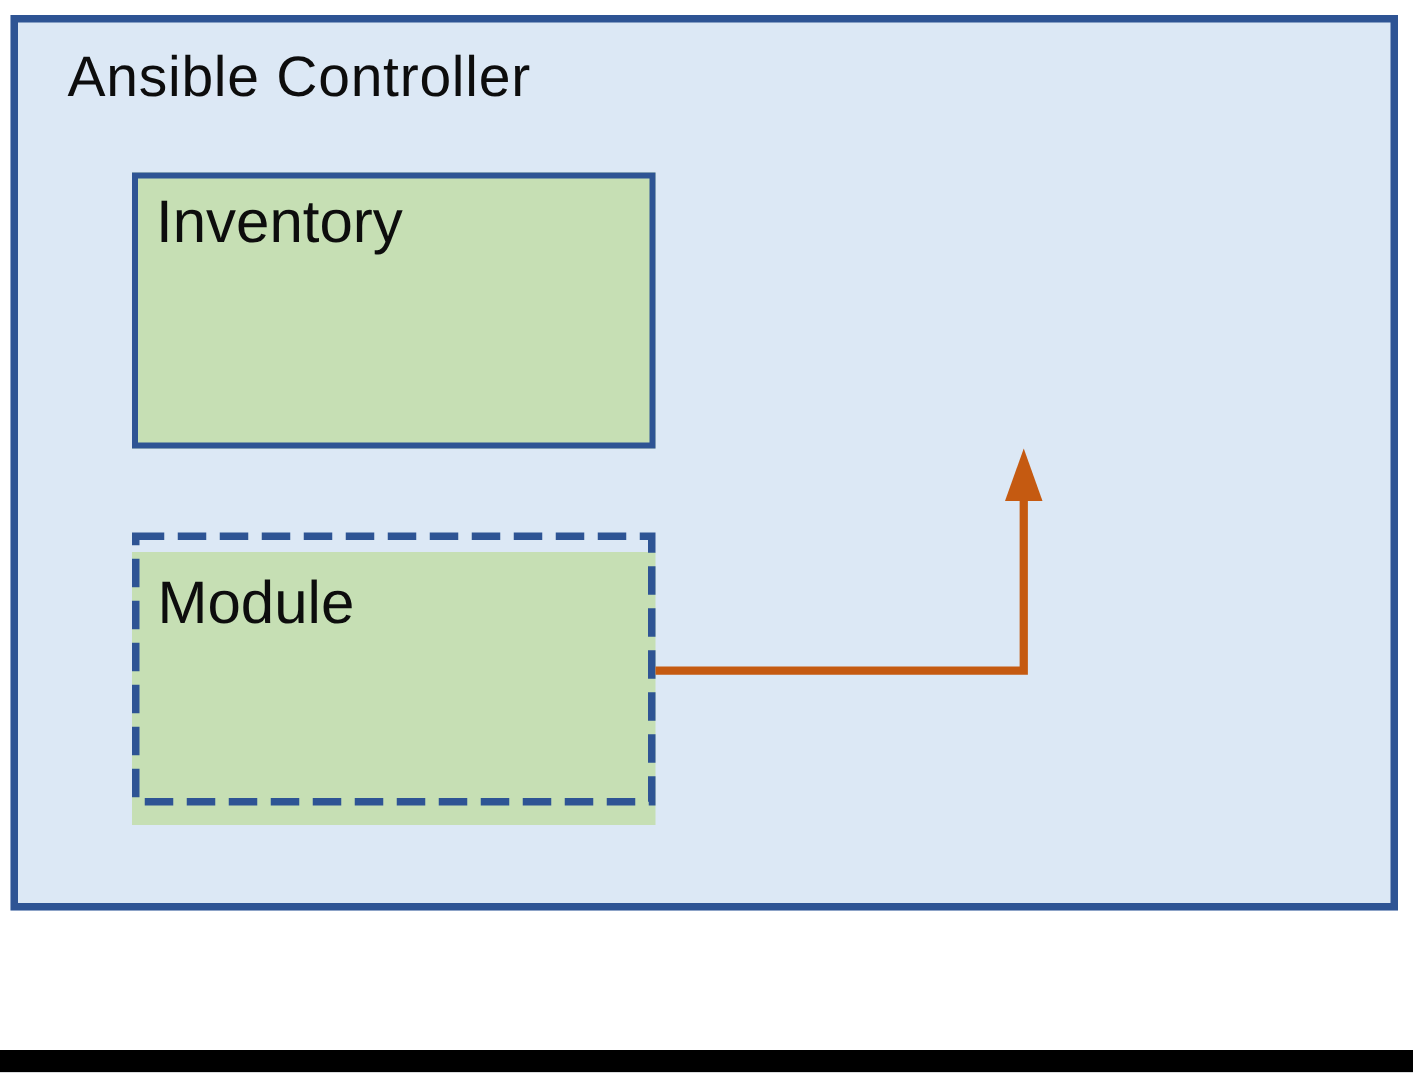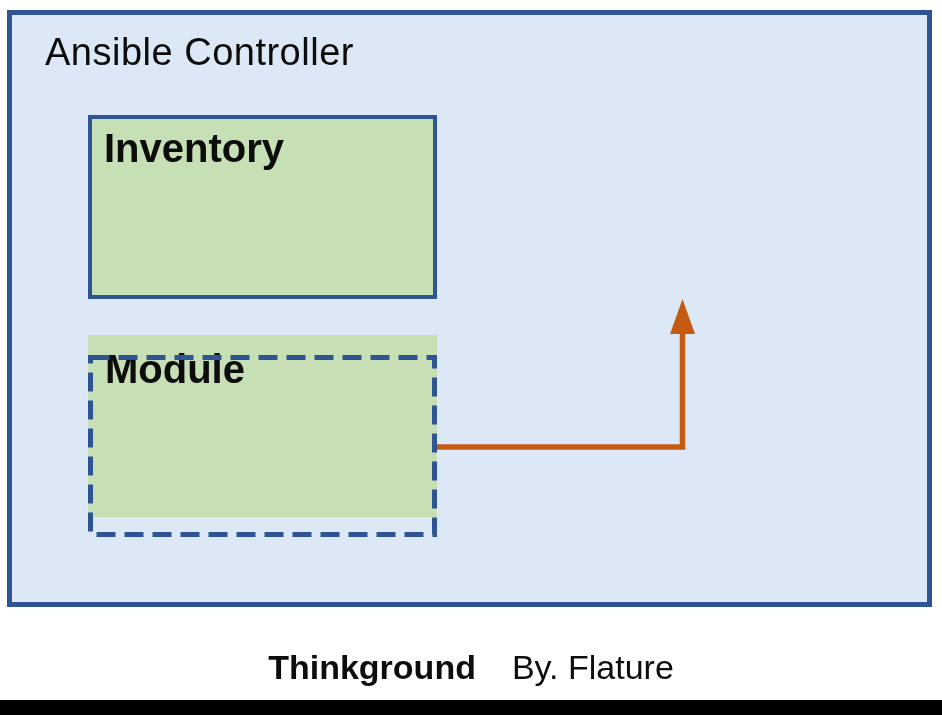--- a/index.html
+++ b/index.html
@@ -31,26 +31,25 @@
     top: 18px;
     font-size: 38px;
     line-height: 1;
     letter-spacing: 0.5px;
     color: #0d0d0d;
     white-space: nowrap;
   }
   .node {
     position: absolute;
     background: #C6DFB4;
-    font-weight: bold;
   }
   .node.solid { border: 4px solid #2E5494; }
   .node-inventory { left: 88px; top: 115px; width: 349px; height: 184px; }
   .node-playbook  { left: 507px; top: 115px; width: 350px; height: 185px; }
-  .node-module    { left: 88px; top: 335px; width: 349px; height: 182px; }
+  .node-module    { left: 88px; top: 368px; width: 349px; height: 182px; }
   .node-label {
     display: block;
     padding: 9px 0 0 12px;
     font-size: 40px;
     line-height: 1;
     color: #0d0d0d;
     white-space: nowrap;
   }
   .node-module .node-label { padding: 14px 0 0 17px; }
   .overlay-svg {
@@ -101,19 +100,16 @@
   </div>
 
   <svg class="overlay-svg" viewBox="0 0 942 715" xmlns="http://www.w3.org/2000/svg">
 
     <rect x="90.5" y="357.5" width="344" height="177" fill="none" stroke="#2E5494" stroke-width="5" stroke-dasharray="19 9"></rect>
 
     <path d="M 437 447 L 682.5 447 L 682.5 330" fill="none" stroke="#C55A11" stroke-width="5.5" stroke-linejoin="miter"></path>
     <polygon points="670,334 695,334 682.5,299" fill="#C55A11"></polygon>
   </svg>
 
-  <div class="footer-line">
-    <span class="footer-brand">Thinkground</span><span class="footer-byline">By. Flature</span>
-  </div>
 
   <div class="bottom-bar"></div>
 
 </div>
 
 </body></html>

